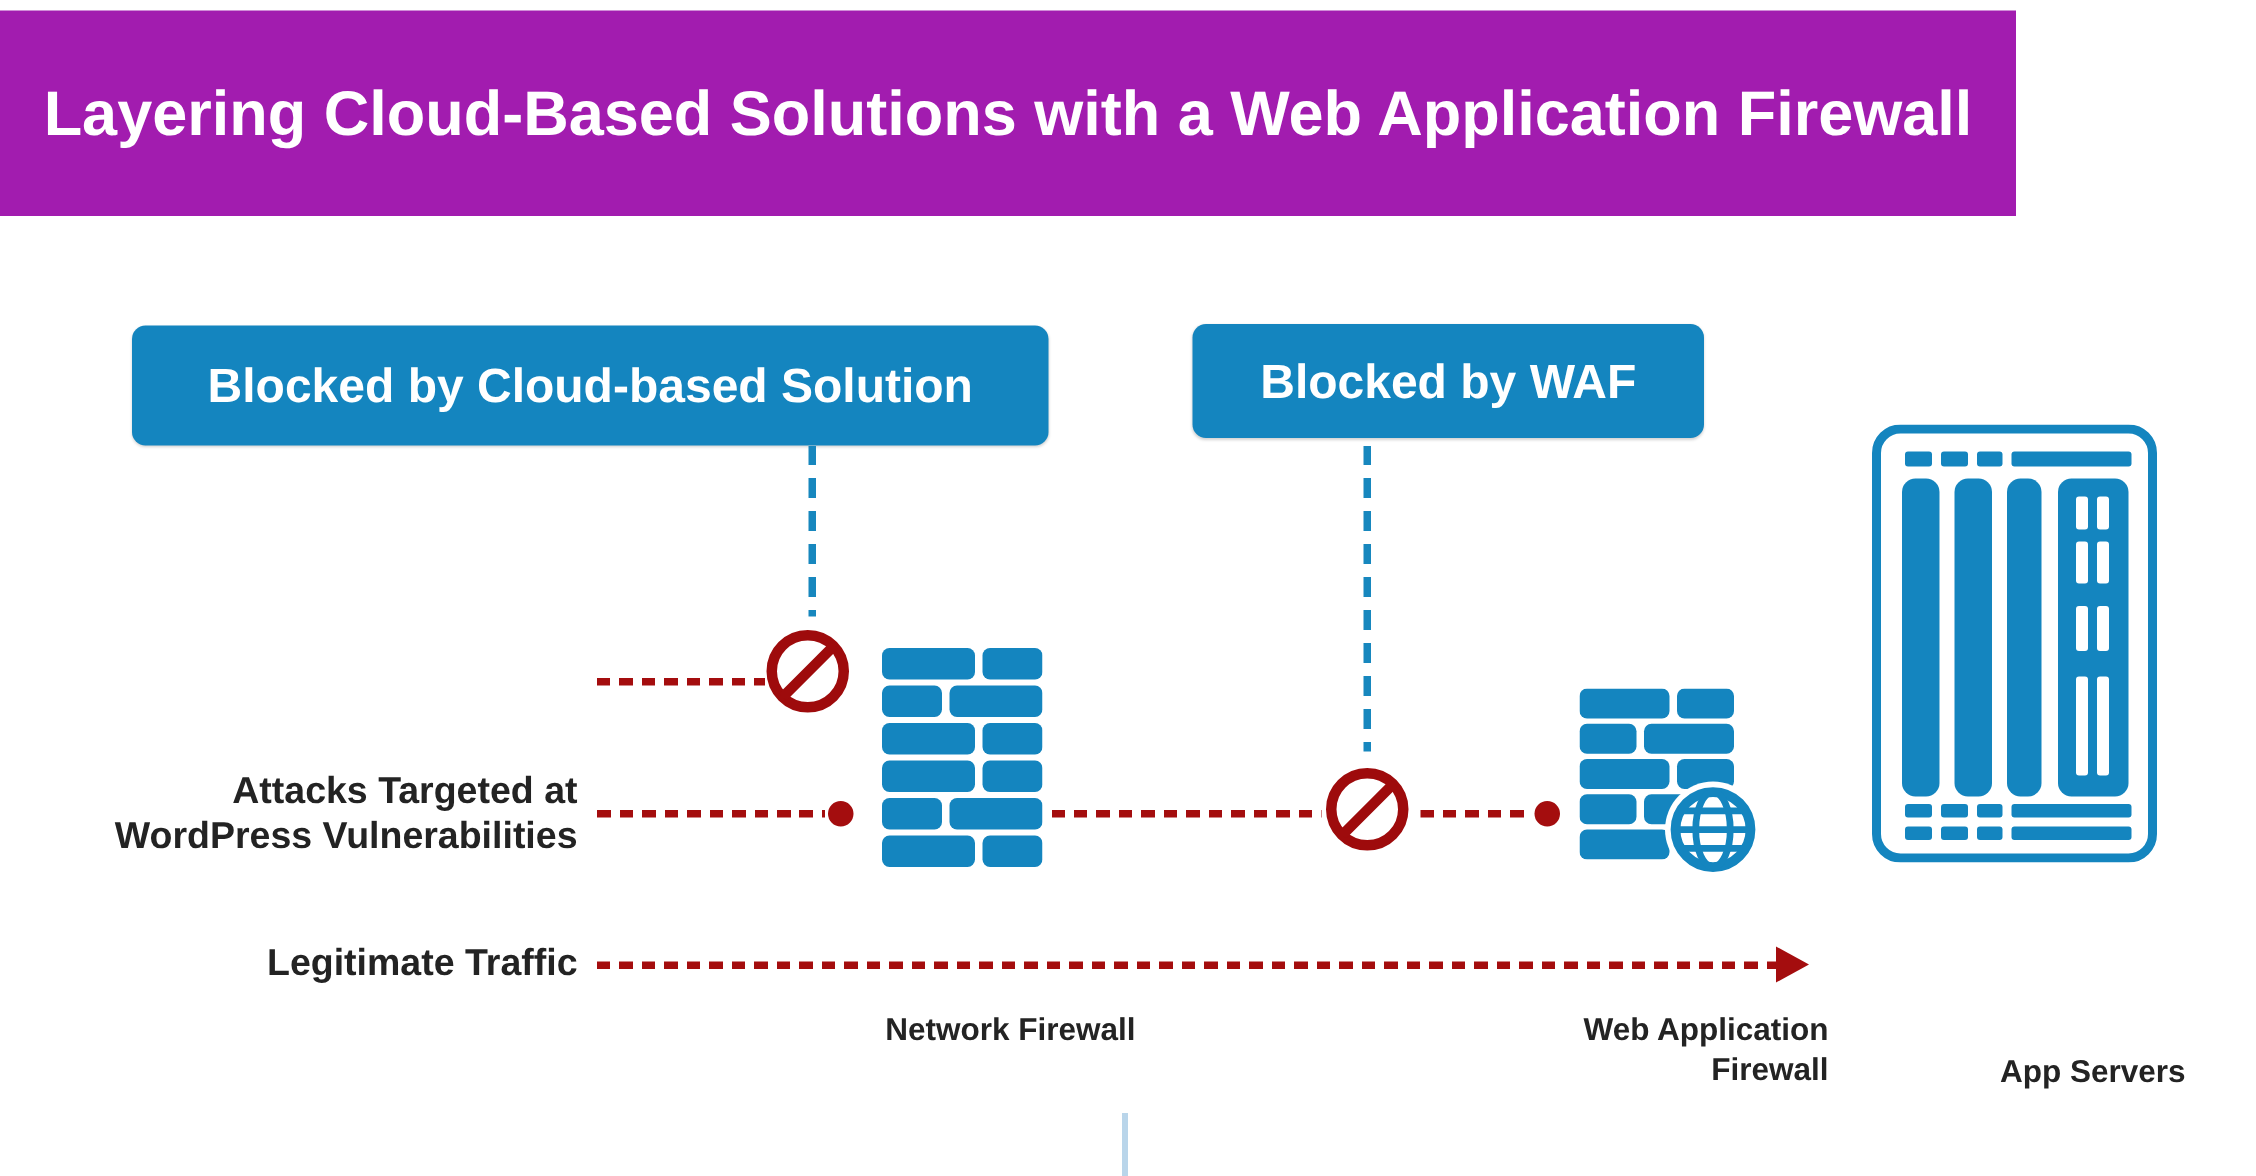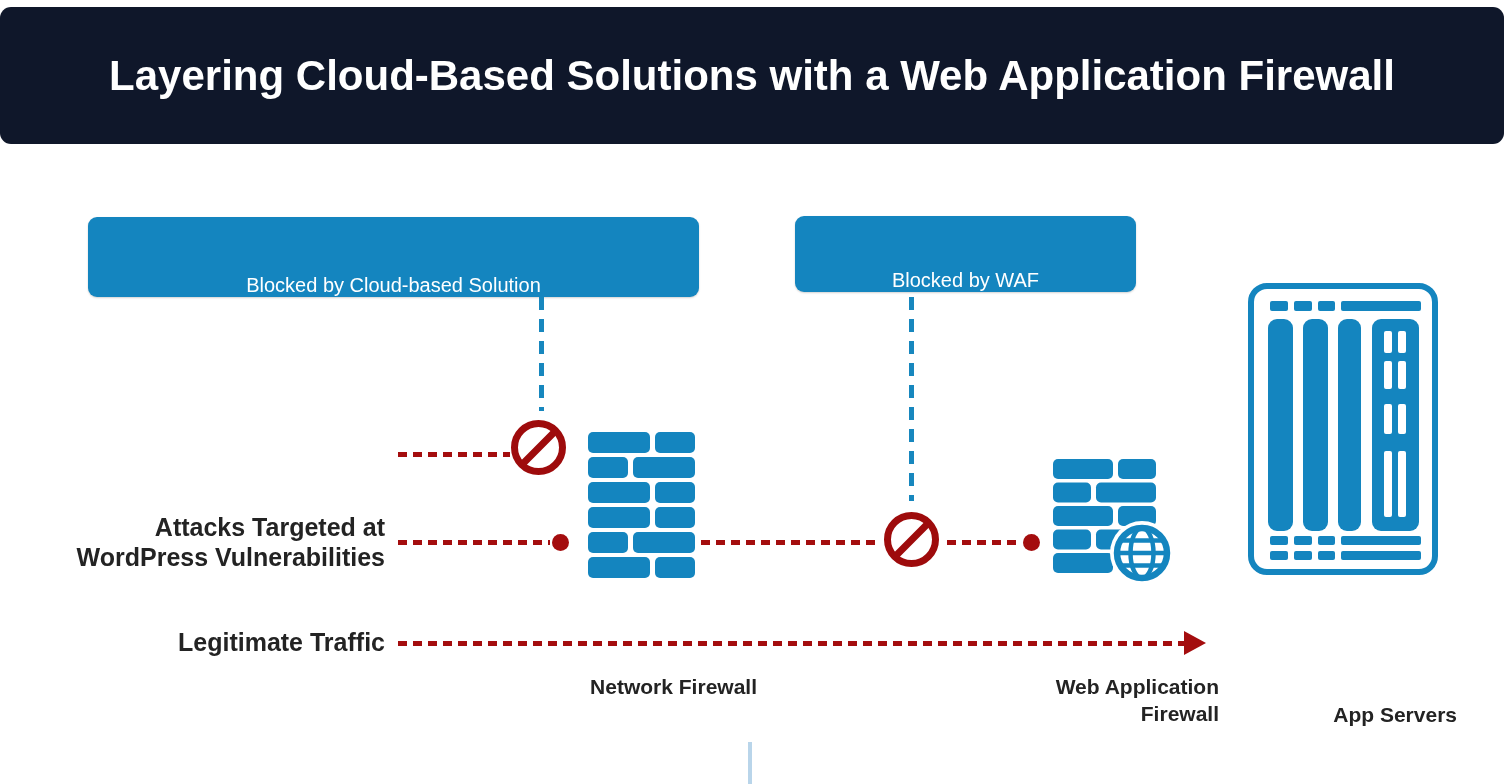--- a/index.html
+++ b/index.html
@@ -2,31 +2,31 @@
 <html><head>
 <meta charset="utf-8">
 <style>
   html,body{margin:0;padding:0;background:#ffffff;}
   .stage{
     position:relative;width:1504px;height:784px;background:#ffffff;overflow:hidden;
     font-family:"Liberation Sans", sans-serif;
   }
   
   .banner{
-    position:absolute;left:0;top:7px;width:1504px;height:137px;background:#0f172a;
-    display:flex;align-items:center;justify-content:center;border-radius:11px;
+    position:absolute;left:0;top:7px;width:1344px;height:137px;background:#a21caf;
+    display:flex;align-items:center;justify-content:center;
   }
   .banner h1{
     margin:0;color:#ffffff;font-size:42px;font-weight:bold;letter-spacing:0px;white-space:nowrap;
   }
   
   .callout{
     position:absolute;background:#1485BF;border-radius:9px;color:#ffffff;
-    display:flex;align-items:flex-end;justify-content:center;
-    font-size:20px;font-weight:normal;box-shadow:0 1px 2px rgba(0,0,0,0.18);
+    display:flex;align-items:center;justify-content:center;
+    font-size:32px;font-weight:bold;box-shadow:0 1px 2px rgba(0,0,0,0.18);
   }
   .callout-cloud{left:88px;top:217px;width:611px;height:80px;}
   .callout-waf{left:795px;top:216px;width:341px;height:76px;}
   
   .vline{
     position:absolute;width:5px;
     background-image:repeating-linear-gradient(180deg,#1787BE 0 13px,transparent 13px 22px);
   }
   .vline-cloud{left:539px;top:297px;height:114px;}
   .vline-waf{left:909px;top:297px;height:204px;}

